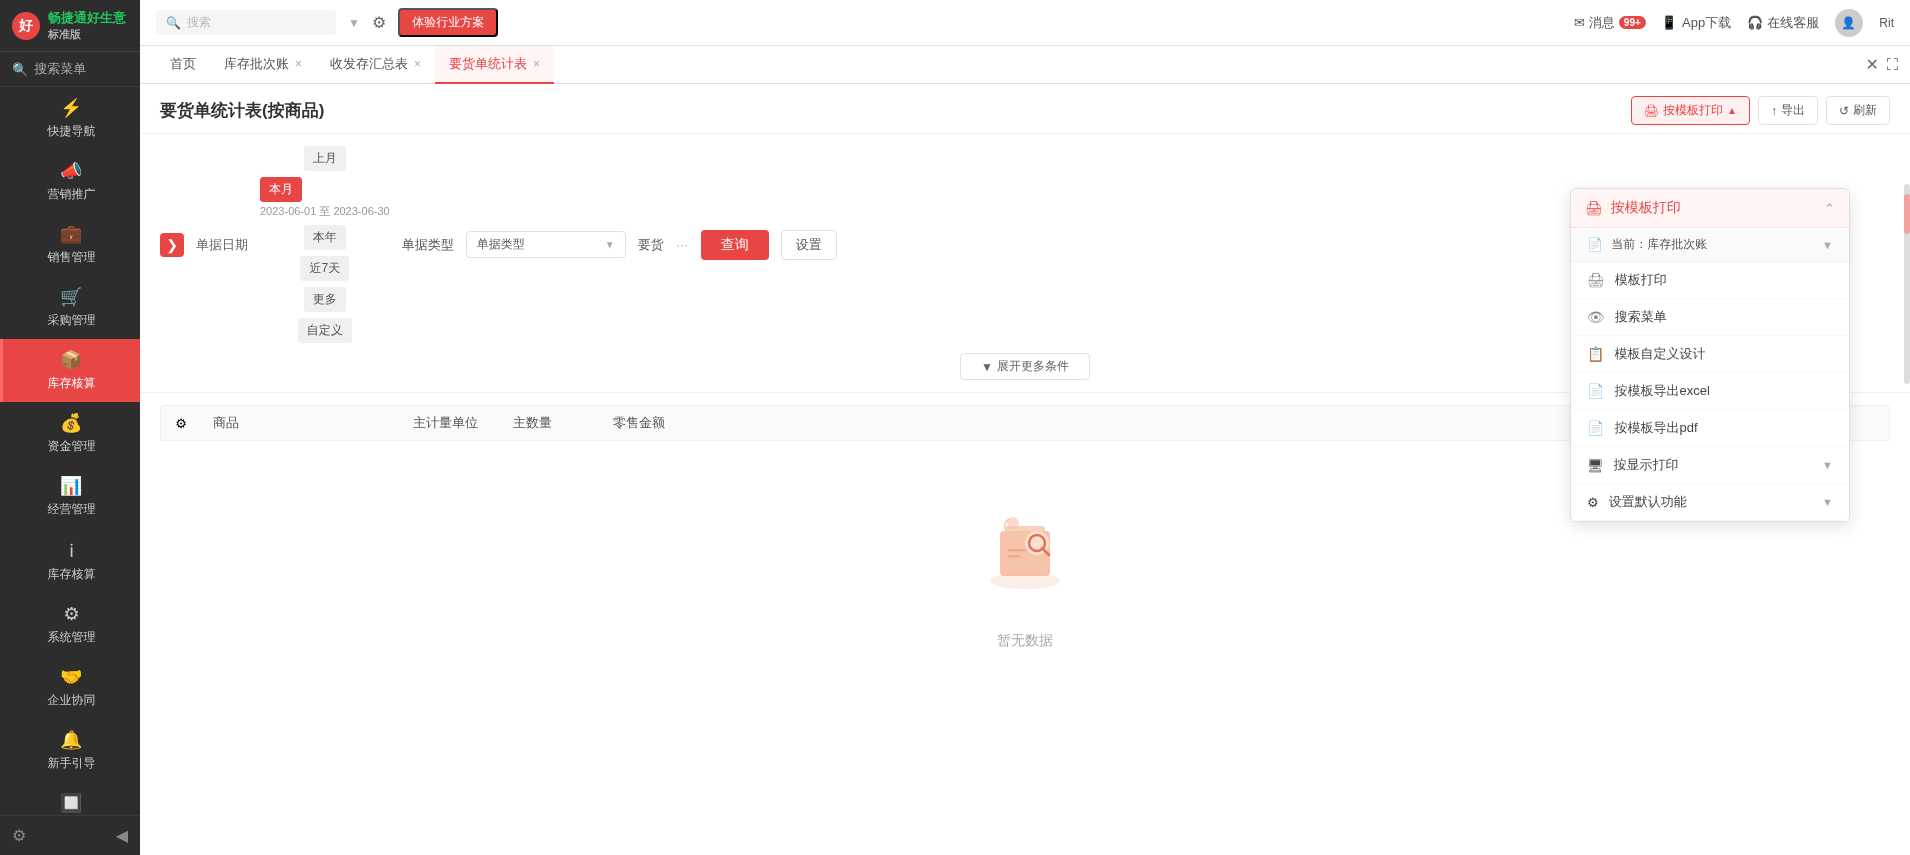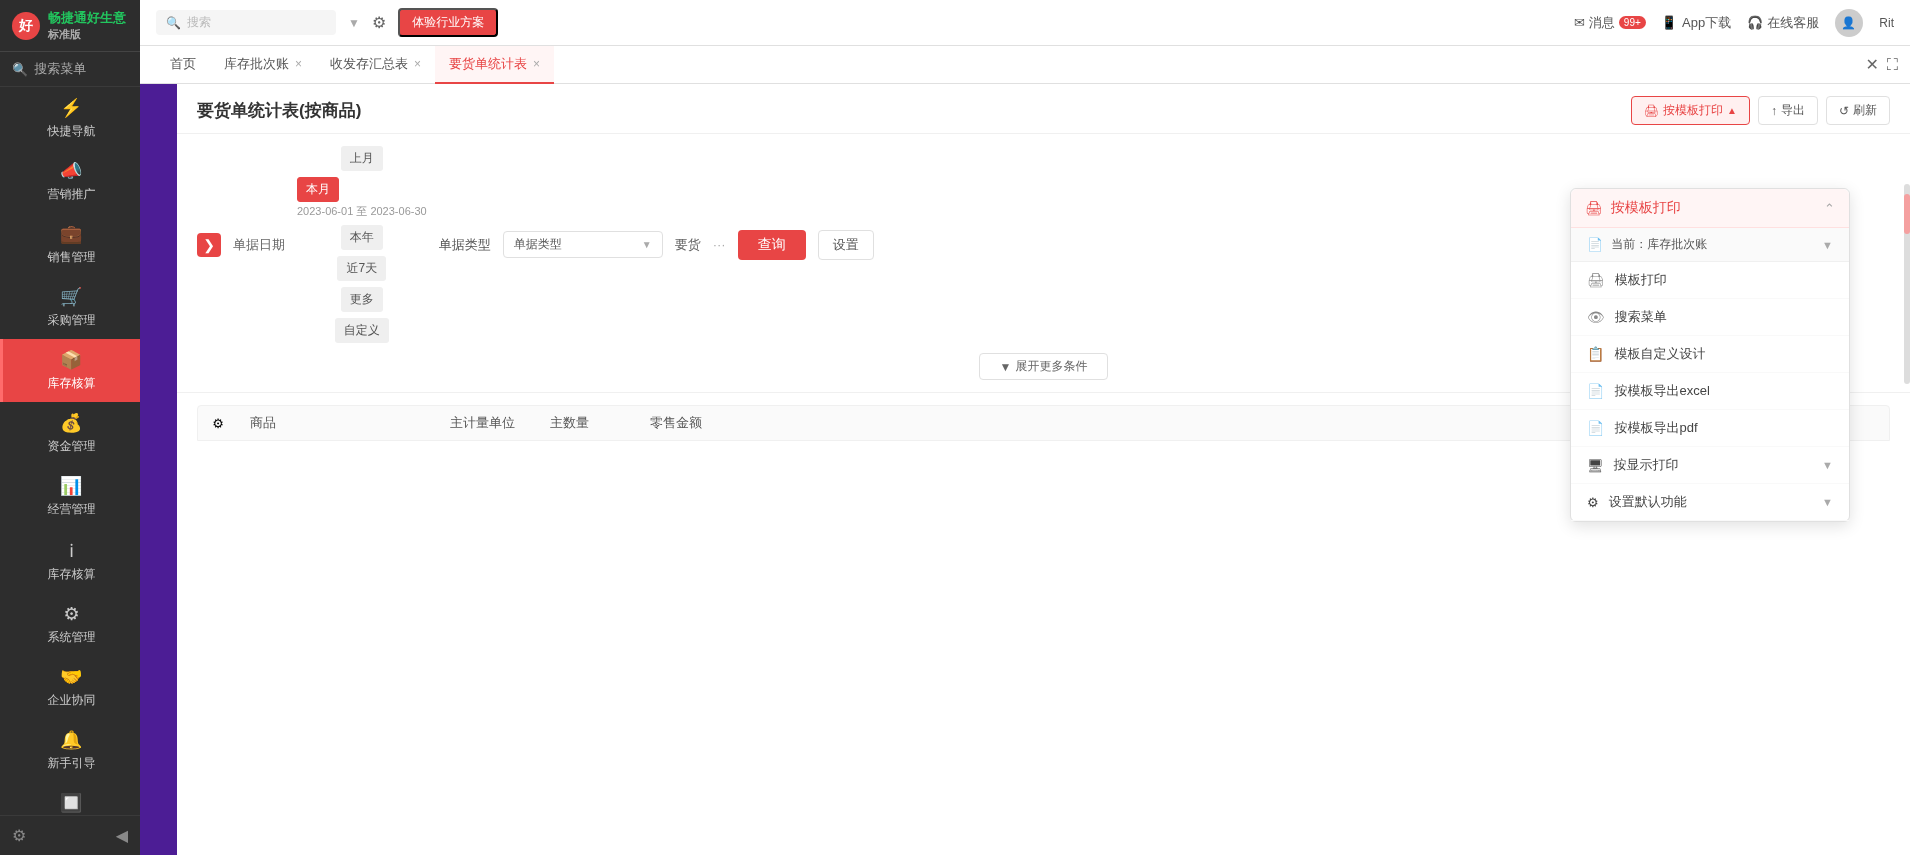--- a/index.html
+++ b/index.html
@@ -93,21 +93,21 @@
       font-size: 12px; cursor: pointer;
     }
     .topbar-right {
       margin-left: auto;
       display: flex; align-items: center; gap: 16px; color: #555; font-size: 13px;
     }
     .topbar-right .icon-btn { display: flex; align-items: center; gap: 4px; cursor: pointer; }
     .badge {
       background: #e84545; color: #fff;
       border-radius: 10px; padding: 1px 5px;
-      font-size: 10px; min-width: 18px; text-align: center;
+      font-size: 10px; min-width: 18px; text-align: center; font-weight: bold;
     }
     .avatar {
       width: 28px; height: 28px; border-radius: 50%;
       background: #ccc; display: flex; align-items: center; justify-content: center;
       font-size: 12px; color: #fff;
     }
 
     
     .tabbar {
       background: #fff;
@@ -131,24 +131,23 @@
     .tab-close-icons {
       position: absolute; right: 12px;
       display: flex; align-items: center; gap: 8px;
       font-size: 16px; color: #666;
     }
     .tab-close-icons span { cursor: pointer; }
 
     
     .content {
       flex: 1;
-      background: #4c1d95;
+      background: #fde047;
       overflow: auto;
       position: relative;
-      padding-left: 37px;
     }
     .page-container {
       background: #fff;
       margin: 0;
       padding: 0;
       min-height: 100%;
     }
 
     
     .page-header {
@@ -516,20 +515,37 @@
           <div class="th-check">
             <span>⚙</span>
           </div>
           <div class="th fixed">商品</div>
           <div class="th sm">主计量单位</div>
           <div class="th sm">主数量</div>
           <div class="th md">零售金额</div>
         </div>
       </div>
 
+      <div class="empty-state">
+        <div class="empty-icon">
+          <svg width="100" height="100" viewBox="0 0 100 100" fill="none" xmlns="http://www.w3.org/2000/svg">
+            <ellipse cx="50" cy="80" rx="35" ry="8" fill="#f5ddd0" opacity="0.5"></ellipse>
+            <rect x="25" y="30" width="50" height="45" rx="4" fill="#f5a88a" opacity="0.7"></rect>
+            <rect x="30" y="25" width="40" height="40" rx="3" fill="#f5c4a8" opacity="0.8"></rect>
+            <circle cx="62" cy="42" r="12" fill="#fff" opacity="0.5"></circle>
+            <circle cx="62" cy="42" r="8" fill="none" stroke="#e87050" stroke-width="2.5"></circle>
+            <line x1="67" y1="47" x2="74" y2="54" stroke="#e87050" stroke-width="2.5" stroke-linecap="round"></line>
+            <rect x="33" y="48" width="18" height="2.5" rx="1.2" fill="#e8a080" opacity="0.7"></rect>
+            <rect x="33" y="54" width="12" height="2.5" rx="1.2" fill="#e8a080" opacity="0.7"></rect>
+            <circle cx="38" cy="22" r="6" fill="#f5c4a8" opacity="0.6"></circle>
+            <path d="M30 28 Q28 20 35 18" stroke="#f5a88a" stroke-width="1.5" fill="none" opacity="0.6"></path>
+          </svg>
+        </div>
+        <div class="empty-text">暂无数据</div>
+      </div>
 
     </div>
 
     <div class="dropdown-panel">
       <div class="dropdown-header">
         <div class="dropdown-header-left">
           <span>🖨</span>
           <span>按模板打印</span>
         </div>
         <div class="dropdown-header-right">

